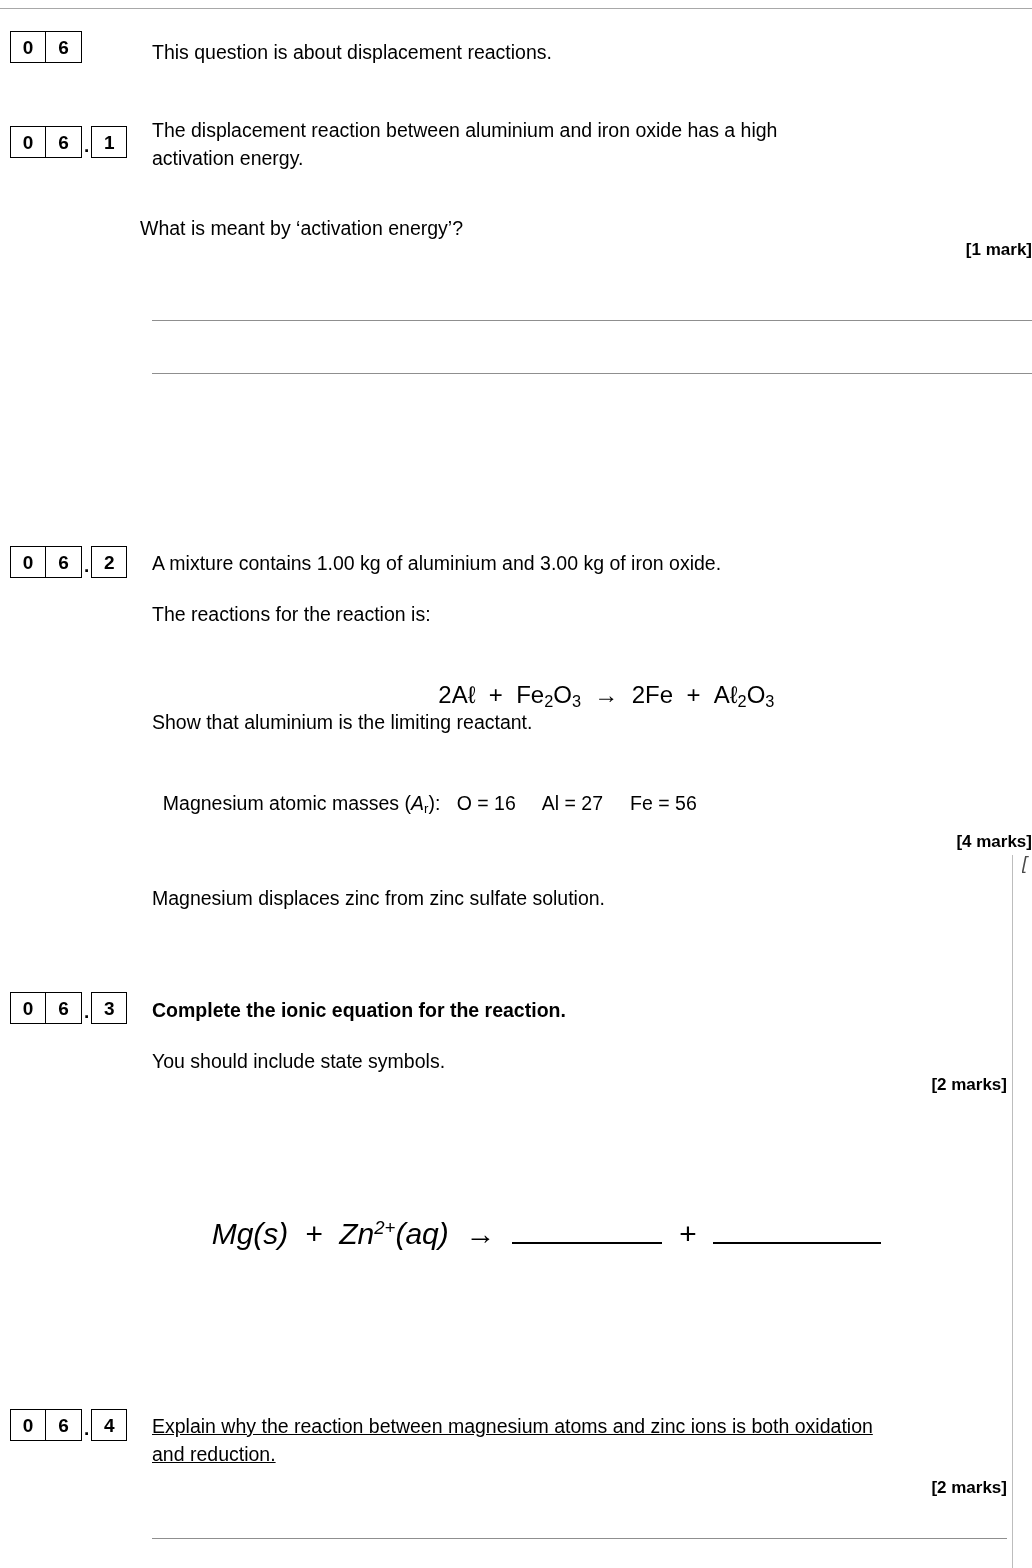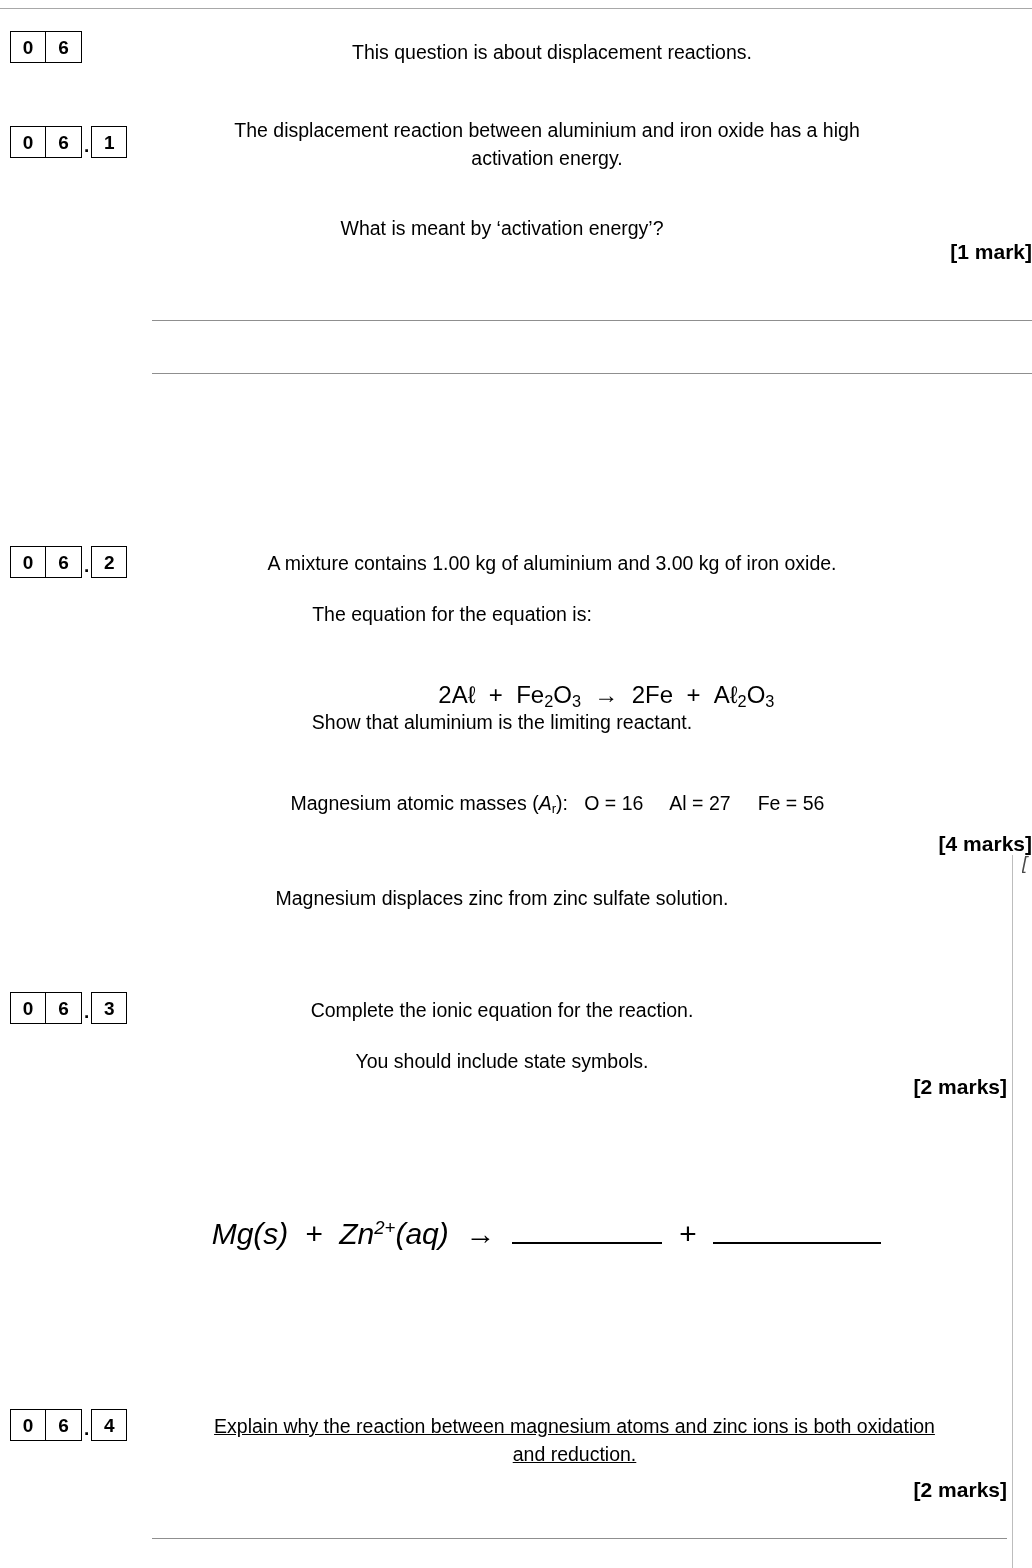--- a/index.html
+++ b/index.html
@@ -69,25 +69,24 @@
   }
   .qbox.sub { border-left: 1.5px solid #000; }
 
   
   .txt {
     position: absolute;
     font-size: 19.5px;
     line-height: 28px;
     color: #000;
     white-space: pre-wrap;
-    text-align: center;
   }
   .marks {
     position: absolute;
-    font-size: 21px;
+    font-size: 17px;
     font-weight: bold;
     text-align: right;
   }
 
   
   .ansline {
     position: absolute;
     height: 1px;
     background: #8f8f8f;
   }
@@ -134,34 +133,34 @@
 <div class="txt" style="left:152px; top:38px; width:800px;">This question is about displacement reactions.</div>
 
 <div class="qnum" style="left:10px; top:125px;">
   <div class="qbox">0</div>
   <div class="qbox">6</div>
   <div class="qdot">.</div>
   <div class="qbox sub">1</div>
 </div>
 <div class="txt" style="left:152px; top:116px; width:790px;">The displacement reaction between aluminium and iron oxide has a high
 activation energy.</div>
-<div class="txt" style="left:152px; top:214px; width:700px;">What is meant by ‘activation energy’?</div>
+<div class="txt" style="left:140px; top:214px; width:700px;">What is meant by ‘activation energy’?</div>
 <div class="marks" style="left:700px; top:240px; width:332px;">[1 mark]</div>
 
 <div class="ansline" style="left:152px; top:320px; width:880px;"></div>
 <div class="ansline" style="left:152px; top:373px; width:880px;"></div>
 
 <div class="qnum" style="left:10px; top:545px;">
   <div class="qbox">0</div>
   <div class="qbox">6</div>
   <div class="qdot">.</div>
   <div class="qbox sub">2</div>
 </div>
 <div class="txt" style="left:152px; top:549px; width:800px;">A mixture contains 1.00 kg of aluminium and 3.00 kg of iron oxide.</div>
-<div class="txt" style="left:152px; top:600px; width:600px;">The equation for the equation is:</div>
+<div class="txt" style="left:152px; top:600px; width:600px;">The reactions for the reaction is:</div>
 
 <div class="eqn" style="left:425px; top:653px;">
   <span>2</span><span>Aℓ</span>&nbsp;&nbsp;<span>+</span>&nbsp;&nbsp;<span>Fe</span><sub>2</sub><span>O</span><sub>3</sub>&nbsp;&nbsp;<span>→</span>&nbsp;&nbsp;<span>2</span><span>Fe</span>&nbsp;&nbsp;<span>+</span>&nbsp;&nbsp;<span>Aℓ</span><sub>2</sub><span>O</span><sub>3</sub>
 </div>
 
 <div class="txt" style="left:152px; top:708px; width:700px;">Show that aluminium is the limiting reactant.</div>
 
 <div class="txt" style="left:152px; top:761px; width:800px;">
   <span>Magnesium atomic masses (</span><span class="ital"><span>A</span><sub>r</sub></span><span>):</span>&nbsp;&nbsp;&nbsp;<span>O = 16     Al = 27     Fe = 56</span>
 </div>
@@ -169,21 +168,21 @@
 <div class="marks" style="left:700px; top:832px; width:332px;">[4 marks]</div>
 
 <div class="txt" style="left:152px; top:839px; width:700px;margin-top:45px;">Magnesium displaces zinc from zinc sulfate solution.</div>
 
 <div class="qnum" style="left:10px; top:991px;">
   <div class="qbox">0</div>
   <div class="qbox">6</div>
   <div class="qdot">.</div>
   <div class="qbox sub">3</div>
 </div>
-<div class="txt" style="left:152px; top:996px; width:700px;">Complete the ionic equation for the reaction.</div>
+<div class="txt" style="left:152px; top:996px; width:700px;font-weight:bold;">Complete the ionic equation for the reaction.</div>
 <div class="txt" style="left:152px; top:1047px; width:700px;">You should include state symbols.</div>
 <div class="marks" style="left:700px; top:1075px; width:307px;">[2 marks]</div>
 
 <div class="ionic" style="left:195px; top:1168px;font-style:italic;">
   <span>Mg(s)  +  Zn</span><sup>2+</sup><span>(aq)  →  </span><span class="blank b1"></span><span>  +  </span><span class="blank b2"></span>
 </div>
 
 <div class="qnum" style="left:10px; top:1408px;">
   <div class="qbox">0</div>
   <div class="qbox">6</div>

